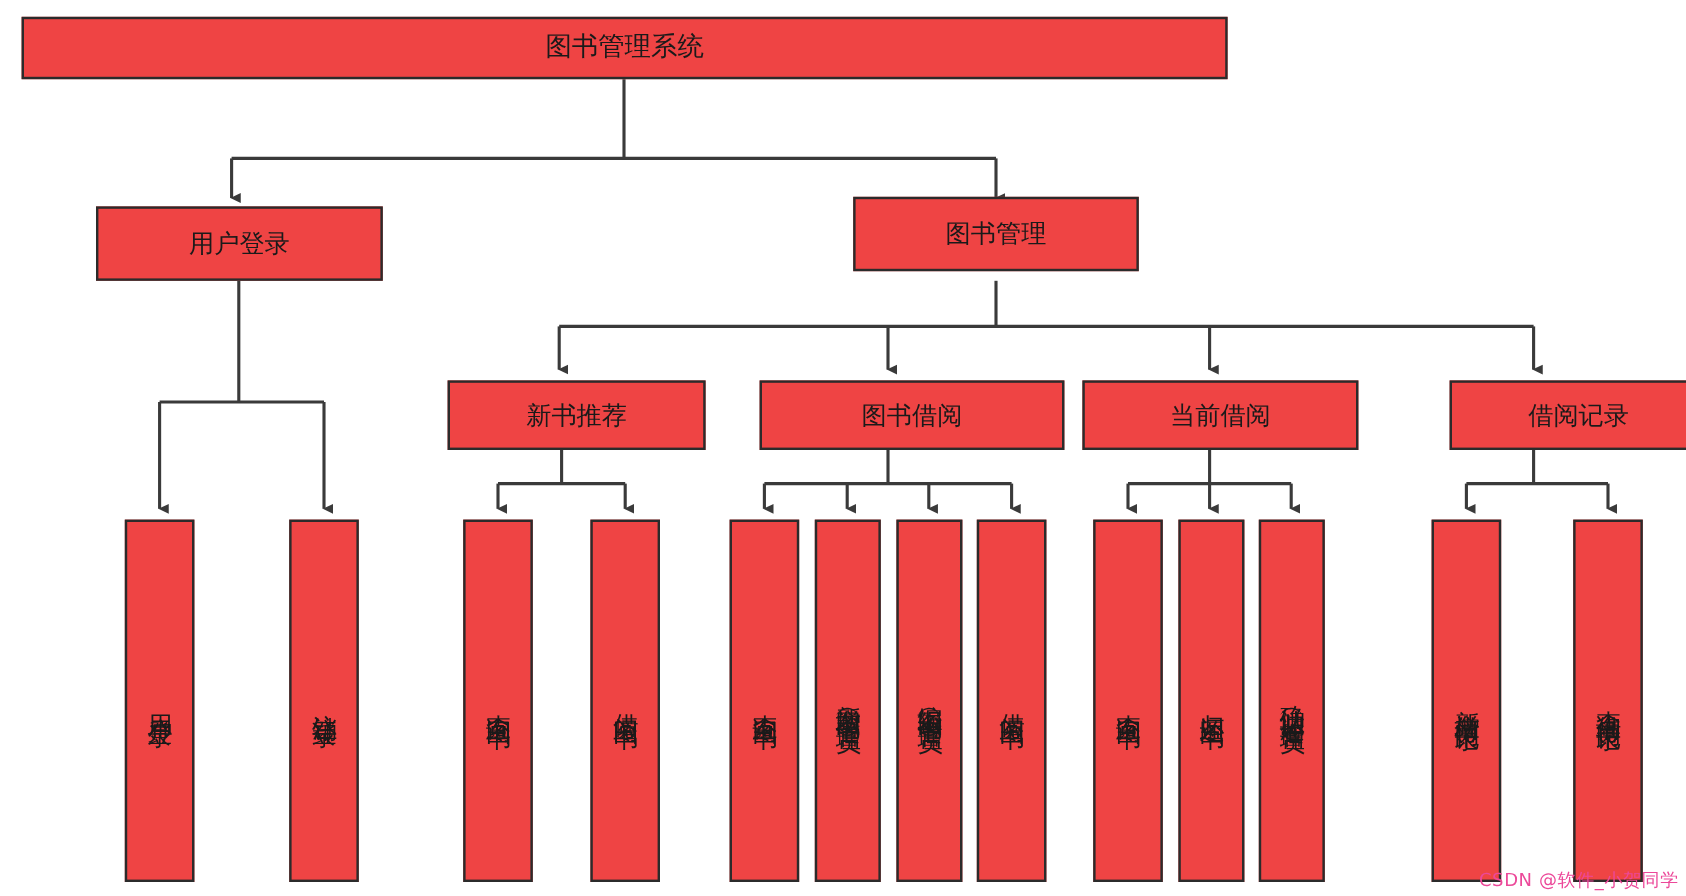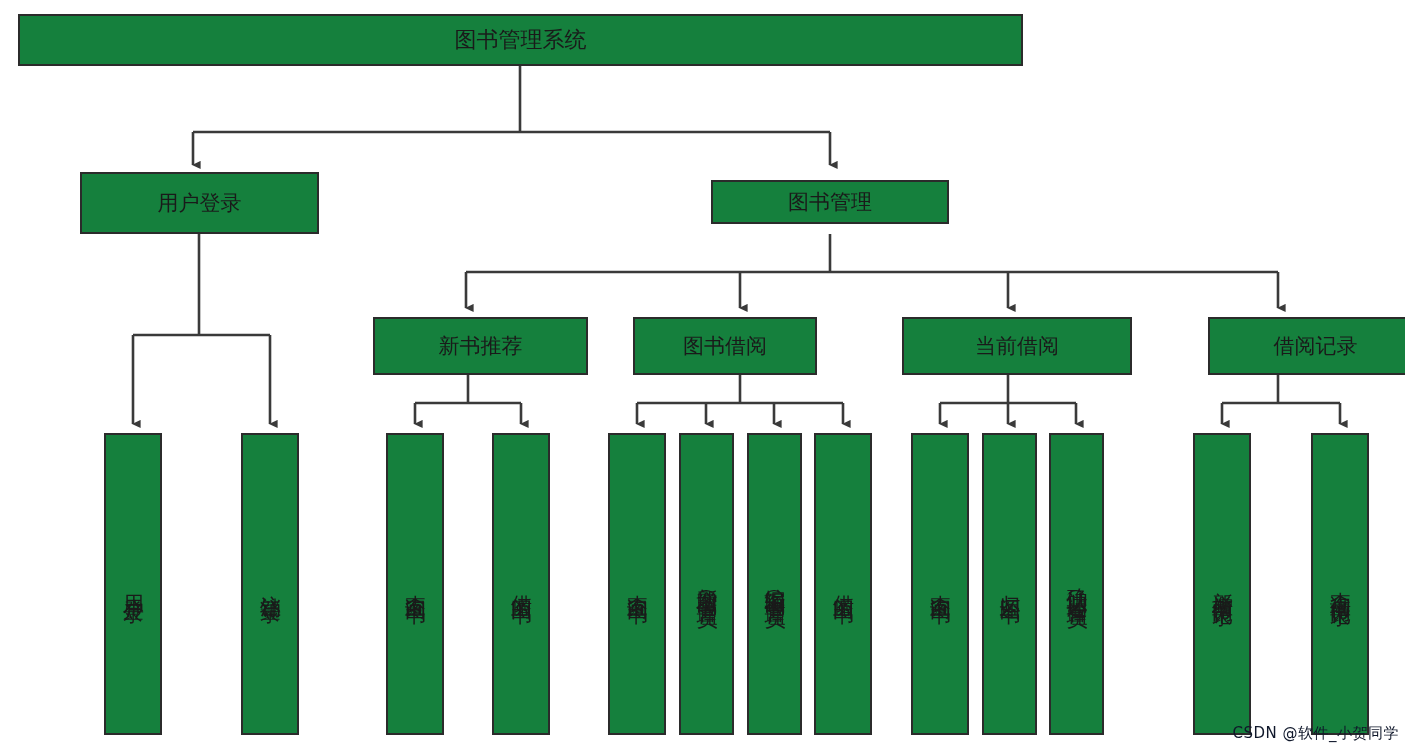--- a/index.html
+++ b/index.html
@@ -1,25 +1,25 @@
 <!DOCTYPE html>
 <html><head>
 <meta charset="utf-8">
 <style>
   html,body{margin:0;padding:0;background:#ffffff;}
   body{width:1405px;height:747px;font-family:"DejaVu Sans","Liberation Sans",sans-serif;}
   #stage{position:relative;width:1405px;height:747px;overflow:hidden;background:#fff;}
   svg#wires{position:absolute;left:0;top:0;width:1405px;height:747px;}
-  .node{position:absolute;box-sizing:border-box;background:#15803d;border:2px solid #2b2b2b;display:flex;align-items:center;justify-content:center;}
+  .node{position:absolute;box-sizing:border-box;background:#ef4444;border:2px solid #2b2b2b;display:flex;align-items:center;justify-content:center;}
   .node .lbl{color:#1a1a1a;line-height:1.06;text-align:center;}
   .h-node .lbl{font-size:21px;}
   .root .lbl{font-size:22px;}
   .v-node{writing-mode:vertical-rl;text-orientation:upright;}
   .v-node .lbl{writing-mode:vertical-rl;text-orientation:upright;font-size:21px;letter-spacing:3px;line-height:1.0;}
-  .watermark{position:absolute;right:6px;bottom:4px;font-size:15px;color:#0f172a;white-space:nowrap;letter-spacing:.5px;}
+  .watermark{position:absolute;right:6px;bottom:4px;font-size:15px;color:#ec4899;white-space:nowrap;letter-spacing:.5px;}
 </style>
 </head>
 <body>
 
 <div id="stage">
 
   <svg id="wires" viewBox="0 0 1405 747" xmlns="http://www.w3.org/2000/svg">
     <defs>
       <marker id="arrow" markerWidth="9" markerHeight="9" refX="4.5" refY="7.6" orient="auto" markerUnits="userSpaceOnUse">
         <path d="M0.4,0 L8.6,0 L4.5,8.6 Z" fill="#3a3a3a"></path>
@@ -69,28 +69,28 @@
     </g>
   </svg>
 
   <div class="node h-node root" style="left:18px;top:14px;width:1005px;height:52px;">
     <span class="lbl">图书管理系统</span>
   </div>
 
   <div class="node h-node" style="left:80px;top:172px;width:239px;height:62px;">
     <span class="lbl">用户登录</span>
   </div>
-  <div class="node h-node" style="left:711px;top:180px;width:238px;height:44px;">
+  <div class="node h-node" style="left:711px;top:164px;width:238px;height:62px;">
     <span class="lbl">图书管理</span>
   </div>
 
   <div class="node h-node" style="left:361px;top:317px;width:215px;height:58px;margin-left:12px;">
     <span class="lbl">新书推荐</span>
   </div>
-  <div class="node h-node" style="left:633px;top:317px;width:184px;height:58px;">
+  <div class="node h-node" style="left:633px;top:317px;width:254px;height:58px;">
     <span class="lbl">图书借阅</span>
   </div>
   <div class="node h-node" style="left:902px;top:317px;width:230px;height:58px;">
     <span class="lbl">当前借阅</span>
   </div>
   <div class="node h-node" style="left:1171px;top:317px;width:215px;height:58px;margin-left:37px;">
     <span class="lbl">借阅记录</span>
   </div>
 
   <div class="node v-node" style="left:104px;top:433px;width:58px;height:302px;">

